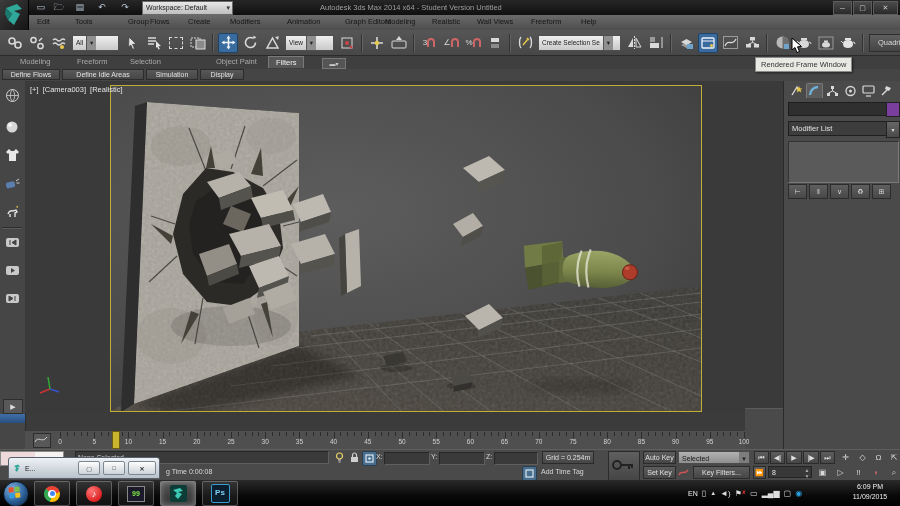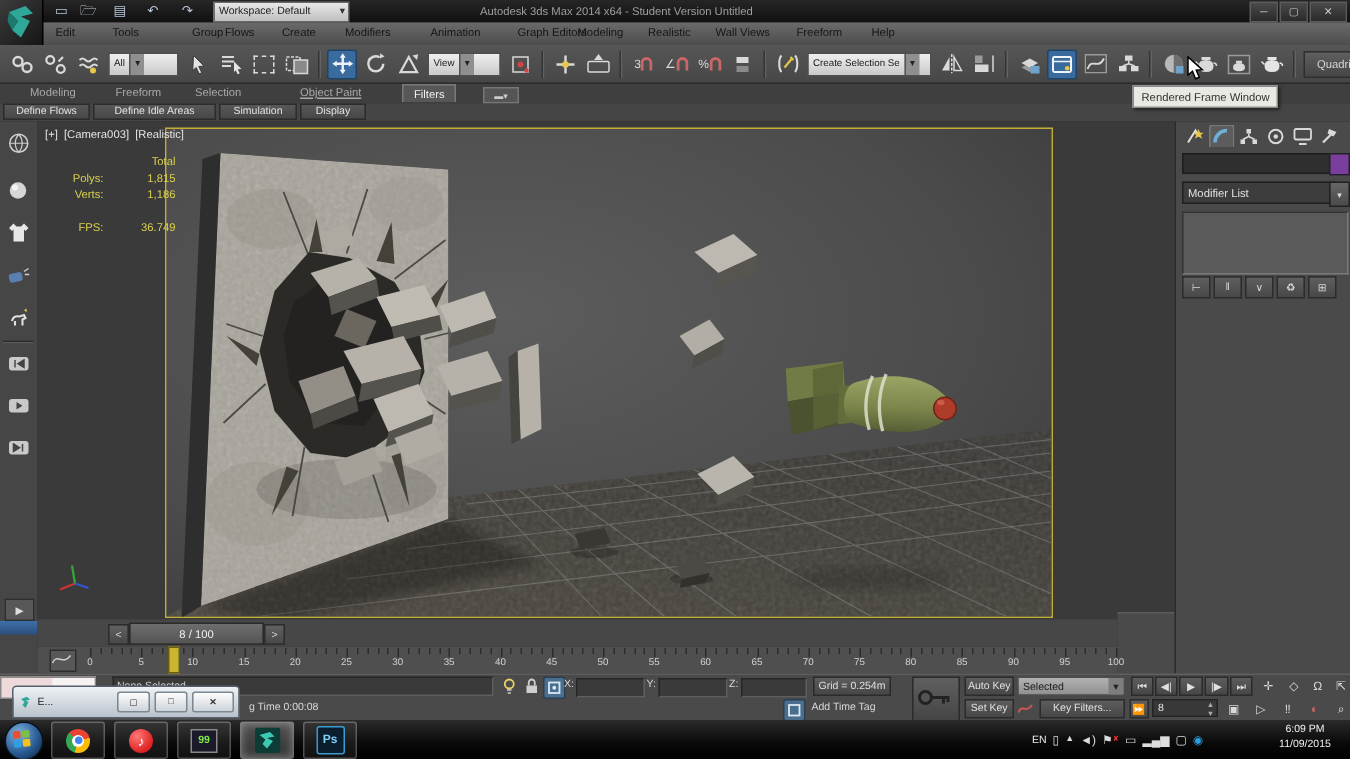--- a/index.html
+++ b/index.html
@@ -383,21 +383,21 @@
       </div>
     <div class="tsep"></div>
     <div class="tbtn">
         <span>Quadrify</span>
       </div>
 
   </div>
 
   <div class="abs" id="ribbontabs">
       <div class="rtab active" style="left: 268px;">Filters</div>
-      <div class="rtab" style="left: 200px; text-decoration: underline;">Object Paint</div>
+      <div class="rtab" style="left: 216px;">Object Paint</div>
       <div class="rtab" style="left: 130px;">Selection</div>
       <div class="rtab" style="left: 77px;">Freeform</div>
       <div class="rtab" style="left: 20px;">Modeling</div>
     <div class="abs" id="ribext">▬▾</div>
   </div>
   <div class="abs" id="ribbonsub">
       <div class="stab" style="left: 2px; width: 58px;">Define Flows</div>
       <div class="stab" style="left: 62px; width: 82px;">Define Idle Areas</div>
       <div class="stab" style="left: 146px; width: 52px;">Simulation</div>
       <div class="stab" style="left: 200px; width: 44px;">Display</div>
@@ -455,39 +455,20 @@
       </div>
     <div class="abs" id="lbplay">▶</div>
     <div class="abs" id="lbblue"></div>
   </div>
 
   <div class="abs" id="viewport">
     <div class="abs" id="vplabel">
       <span>[+]</span>
       <span>[Camera003]</span>
       <span>[Realistic]</span>
-    </div>
-    <div class="abs" id="stats">
-      <div class="r">
-          <span class="l"></span>
-          <span class="v">Total</span>
-        </div>
-      <div class="r">
-          <span class="l">Polys:</span>
-          <span class="v">1,815</span>
-        </div>
-      <div class="r">
-          <span class="l">Verts:</span>
-          <span class="v">1,186</span>
-        </div>
-      <div class="r" style="height:11px;"></div>
-      <div class="r">
-          <span class="l">FPS:</span>
-          <span class="v">36.749</span>
-        </div>
     </div>
     <div class="abs" id="axisgizmo">
       <svg width="26" height="26" viewBox="0 0 26 26">
         <path d="M13 16 L3 20" stroke="#c33" stroke-width="1.5"></path>
         <path d="M13 16 L11 4" stroke="#3a3" stroke-width="1.5"></path>
         <path d="M13 16 L22 19" stroke="#35c" stroke-width="1.5"></path>
       </svg>
     </div>
 
     <div class="abs" id="camframe">
@@ -684,25 +665,20 @@
     <div class="abs" id="stackbox"></div>
     <div class="abs" id="stackicons">
       <div class="ski">⊢</div>
       <div class="ski">‖</div>
       <div class="ski">∨</div>
       <div class="ski">♻</div>
       <div class="ski">⊞</div>
     </div>
   </div>
 
-  <div class="abs" id="sliderrow">
-    <div class="sarr" style="left:47px;">&lt;</div>
-    <div id="sliderhandle">8 / 100</div>
-    <div class="sarr" style="left:151px;">&gt;</div>
-  </div>
   <div class="abs" id="trackrow">
     <div id="minicurve">
       <svg width="14" height="11" viewBox="0 0 14 11">
           <path d="M1 8 C4 1 8 10 13 3" stroke="#cfcfcf" fill="none"></path>
         </svg>
     </div>
     <div id="ruler">
         <div class="tick" style="left: 0px; height: 6px;"></div>
         <div class="tick" style="left: 6.84px; height: 4px;"></div>
         <div class="tick" style="left: 13.68px; height: 4px;"></div>

